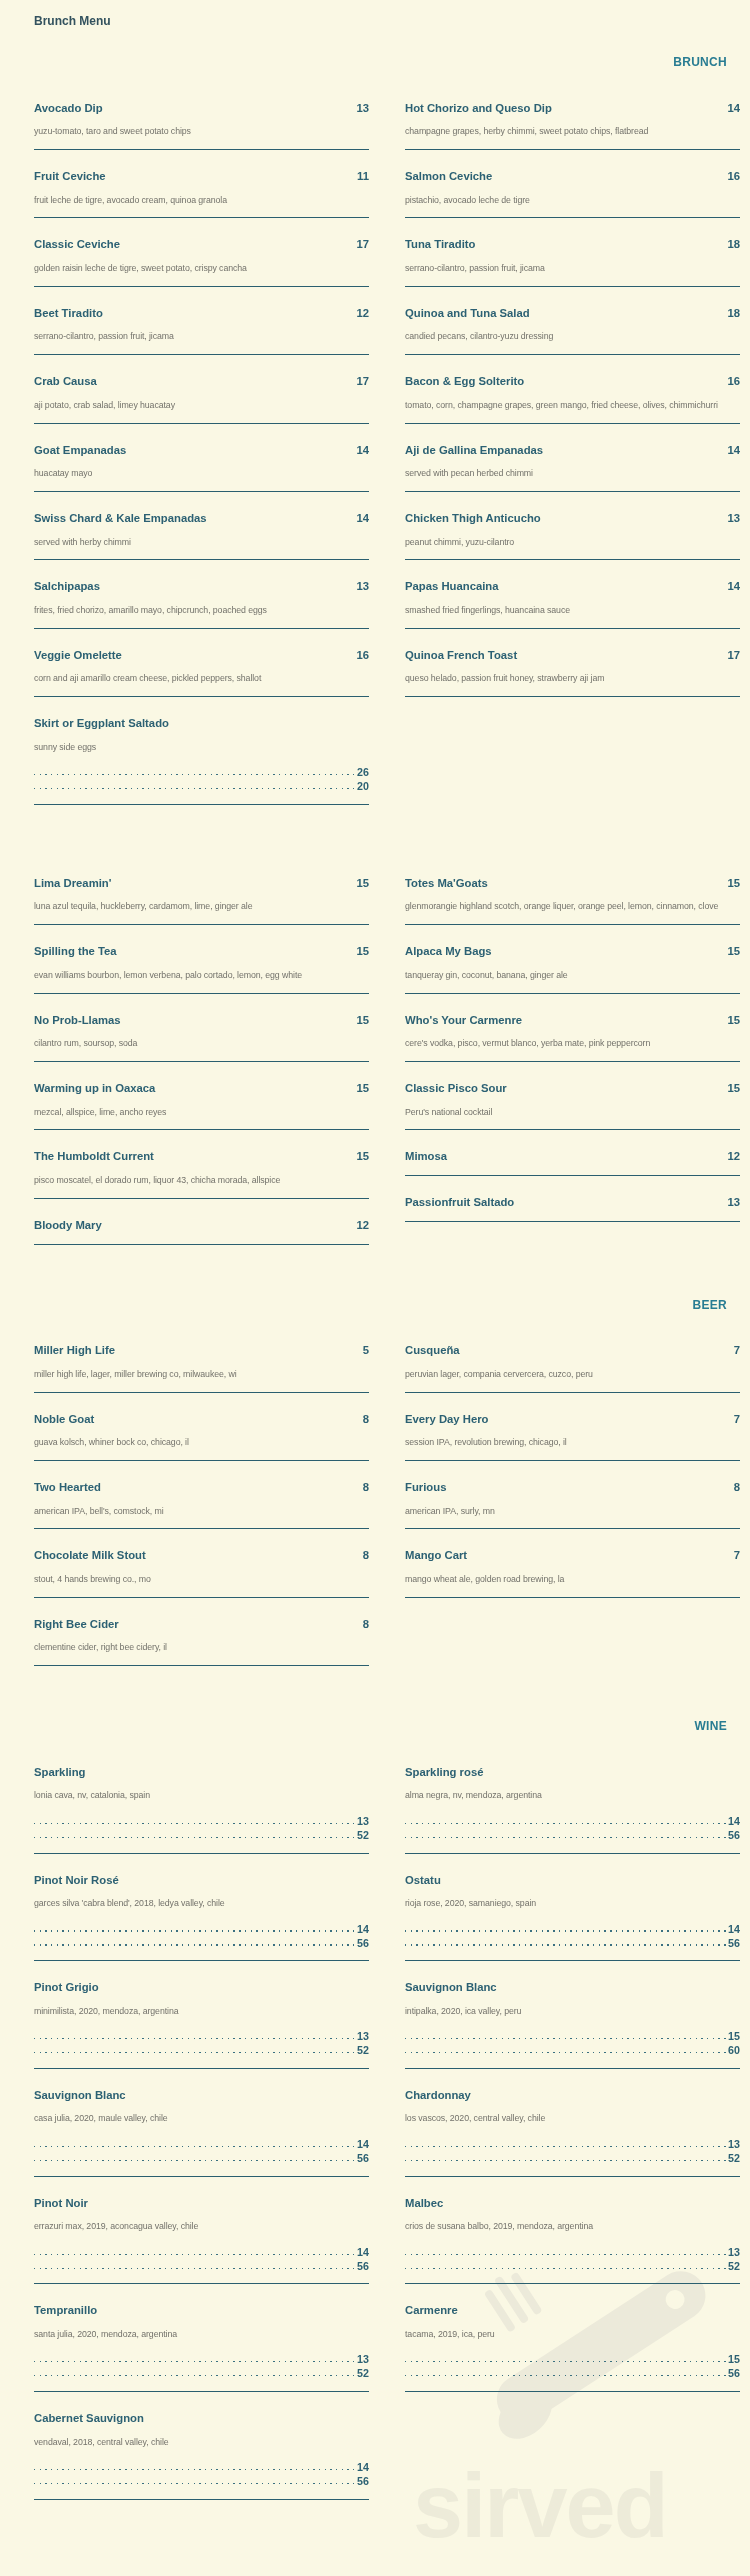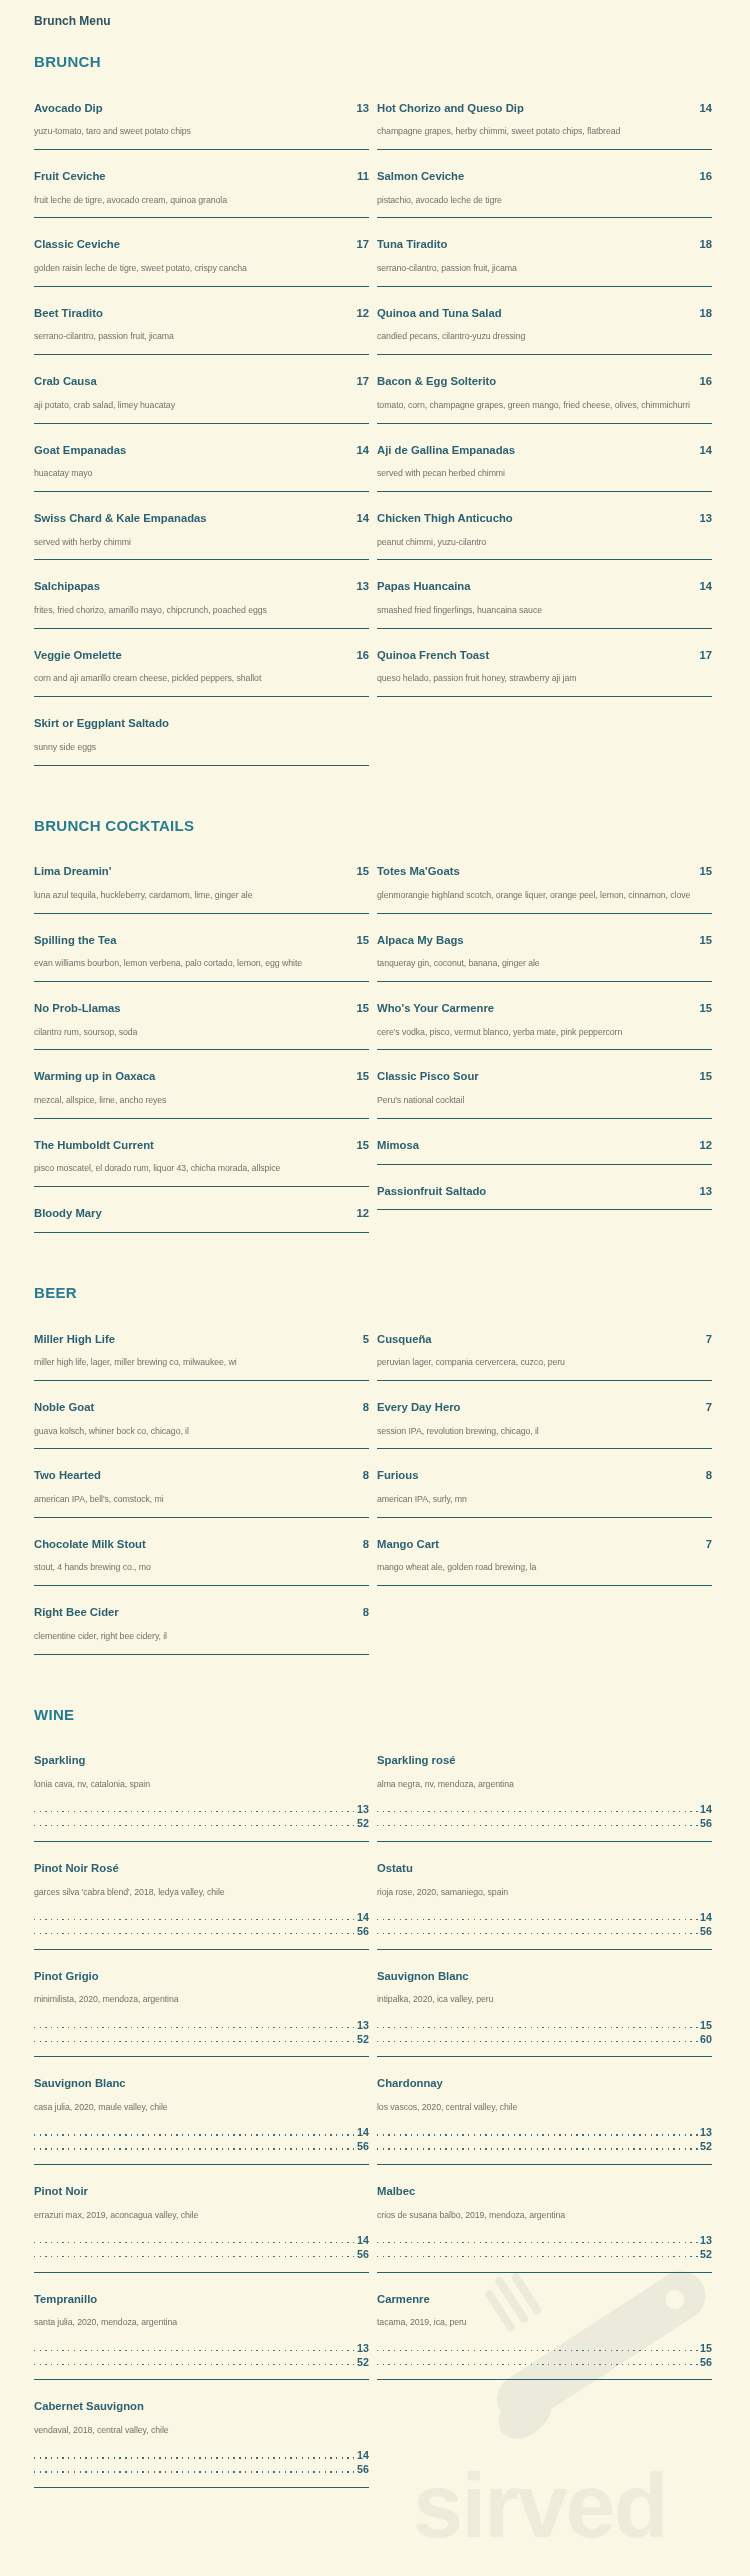--- a/index.html
+++ b/index.html
@@ -19,25 +19,25 @@
     color: #33525E;
   }
   p.page-subtitle {
     margin: 7.6px 0 0; font-size: 8.8px; line-height: 12.6px; color: #6F6E67;
   }
 
   #sections { padding: 0 23px 0 34px; }
   .menu-section { margin-top: 52px; }
   .menu-section:first-child { margin-top: 25px; }
   .section-title {
-    margin: 0 0 11.3px; text-align: left;
-    font-size: 15px; line-height: 16.4px; font-weight: bold;
+    margin: 0 0 11.3px; text-align: right;
+    font-size: 12px; line-height: 16.4px; font-weight: bold;
     color: #287C92; letter-spacing: 0.3px;
   }
-  .columns { display: grid; grid-template-columns: 335px 335px; column-gap: 8px; }
+  .columns { display: grid; grid-template-columns: 335px 335px; column-gap: 36px; }
 
   .item .row {
     display: flex; justify-content: space-between; align-items: baseline;
     padding-top: 19px;
   }
   .item .name {
     margin: 0; font-size: 11.3px; line-height: 15px; font-weight: bold;
     color: #2C6173;
   }
   .item .price {
@@ -188,20 +188,30 @@
     <p class="desc">corn and aji amarillo cream cheese, pickled peppers, shallot</p>
 
     <div class="sep"></div>
   </article>
             <article class="item">
     <div class="row">
       <h3 class="name">Skirt or Eggplant Saltado</h3>
 
     </div>
     <p class="desc">sunny side eggs</p>
+    <div class="leaders">
+                <div class="leader">
+    <span class="dots"></span>
+    <span class="leader-price">26</span>
+  </div>
+                <div class="leader">
+    <span class="dots"></span>
+    <span class="leader-price">20</span>
+  </div>
+              </div>
     <div class="sep"></div>
   </article>
           </div>
           <div class="col">
             <article class="item">
     <div class="row">
       <h3 class="name">Hot Chorizo and Queso Dip</h3>
       <span class="price">14</span>
     </div>
     <p class="desc">champagne grapes, herby chimmi, sweet potato chips, flatbread</p>
@@ -277,21 +287,20 @@
       <span class="price">17</span>
     </div>
     <p class="desc">queso helado, passion fruit honey, strawberry aji jam</p>
 
     <div class="sep"></div>
   </article>
           </div>
         </div>
   </section>
       <section class="menu-section">
-    <h2 class="section-title">BRUNCH COCKTAILS</h2>
     <div class="columns">
           <div class="col">
             <article class="item">
     <div class="row">
       <h3 class="name">Lima Dreamin'</h3>
       <span class="price">15</span>
     </div>
     <p class="desc">luna azul tequila, huckleberry, cardamom, lime, ginger ale</p>
 
     <div class="sep"></div>

